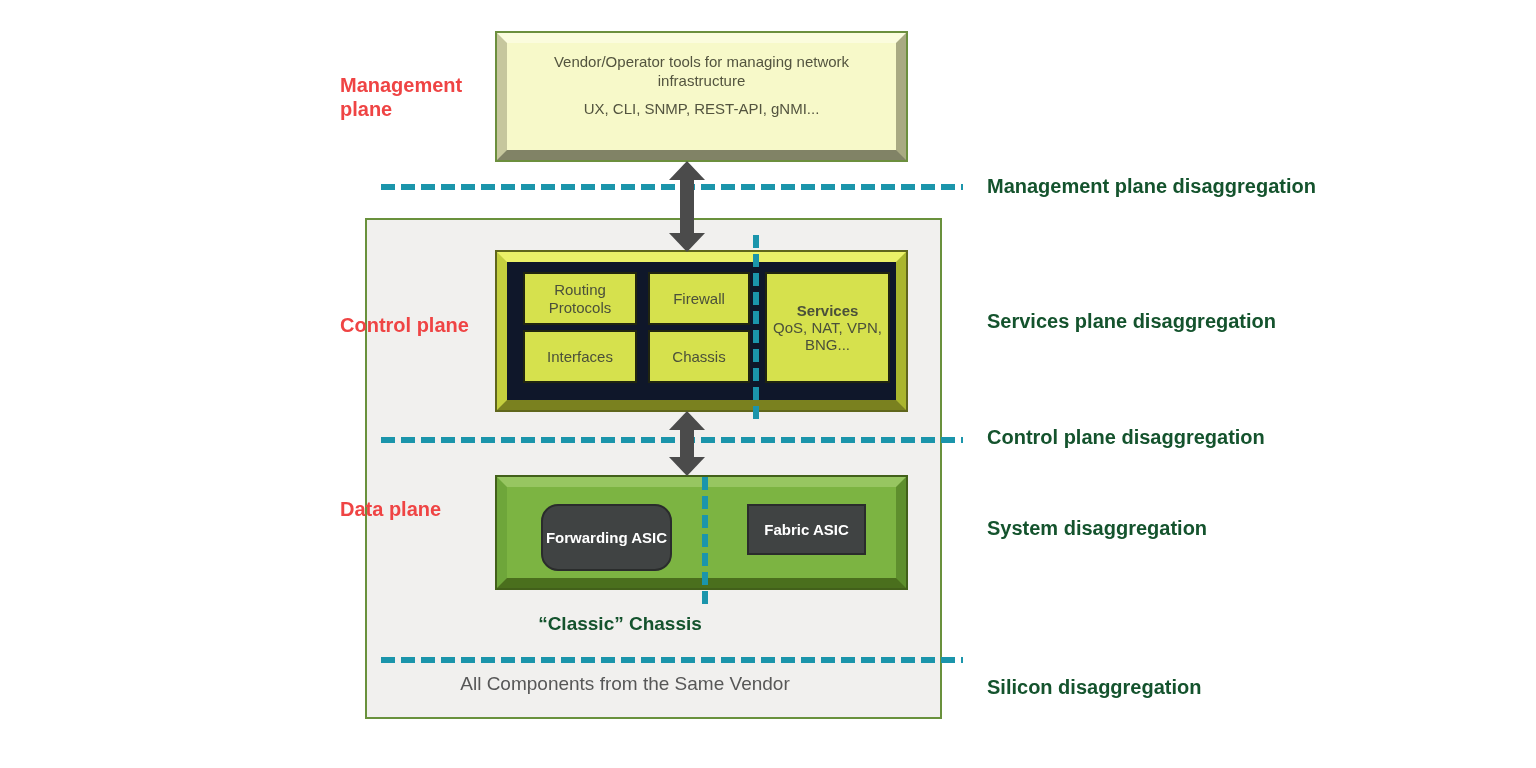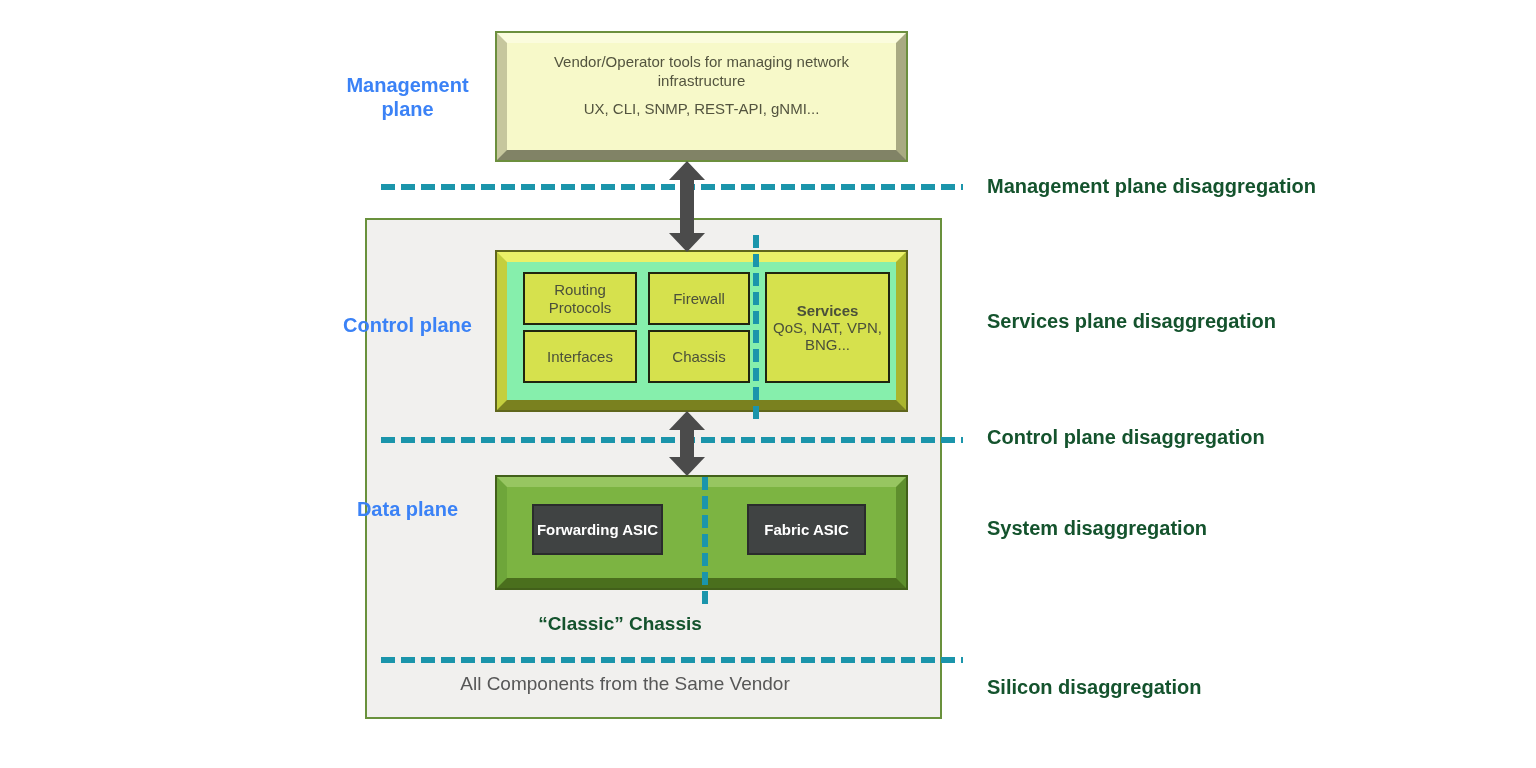--- a/index.html
+++ b/index.html
@@ -24,21 +24,21 @@
   .mgmt-box { left:455px; top:31px; width:413px; height:131px; border:2px solid #6c8f3e; }
   .mgmt-box .bevel-inner {
     border-color:#fbfcdd #a9aa82 #818366 #c6c79d; background:#f7f9c9;
     display:flex; flex-direction:column; align-items:center; padding-top:10px;
   }
   .mgmt-line1 { color:#53543f; font-size:15px; line-height:1.25; text-align:center; width:330px; }
   .mgmt-line2 { color:#53543f; font-size:15px; margin-top:9px; text-align:left; }
 
   .control-box { left:455px; top:250px; width:413px; height:162px; border:2px solid #60661c; }
   .control-box .bevel-inner {
-    border-color:#ebf168 #aab62e #7a811f #c4cf3e; background:#86efac; position:relative;padding-left:44px;
+    border-color:#ebf168 #aab62e #7a811f #c4cf3e; background:#0f172a; position:relative;padding-left:44px;
   }
   .module {
     position:absolute; border:2px solid #20250f; background:#d6e14d;
     display:flex; align-items:center; justify-content:center; text-align:center;
     color:#4b503a; font-size:15px; line-height:1.15; box-sizing:border-box;
   }
   .mod-routing    { left:16px;  top:10px; width:114px; height:53px; }
   .mod-firewall   { left:141px; top:10px; width:102px; height:53px; }
   .mod-interfaces { left:16px;  top:68px; width:114px; height:53px; }
   .mod-chassis    { left:141px; top:68px; width:102px; height:53px; }
@@ -47,21 +47,21 @@
 
   .data-box { left:455px; top:475px; width:413px; height:115px; border:2px solid #42601a; }
   .data-box .bevel-inner {
     border-color:#97c661 #5e8f2d #4a6f1d #6ea63a; background:#7cb442; position:relative;
   }
   .asic {
     position:absolute; background:#404343; border:2px solid #2a2c2c;
     display:flex; align-items:center; justify-content:center;
     color:#ffffff; font-size:15px; font-weight:bold; box-sizing:border-box;
   }
-  .asic-forwarding { left:25px;  top:17px; width:131px; height:51px; }
+  .asic-forwarding { left:34px;  top:17px; width:131px; height:67px;border-radius:17px; }
   .asic-fabric     { left:240px; top:17px; width:119px; height:51px; }
 
   
   .hdash {
     height:6px; width:582px; left:341px; z-index:3;
     background:repeating-linear-gradient(to right,#1b95ab 0 14px,transparent 14px 20px);
   }
   .vdash {
     width:6px; z-index:5;
     background:repeating-linear-gradient(to bottom,#1b95ab 0 13px,transparent 13px 19px);
@@ -75,21 +75,21 @@
   
   .varrow { left:629px; width:36px; display:flex; flex-direction:column; align-items:center; z-index:6; }
   .varrow .tri-up   { width:0; height:0; border-left:18px solid transparent; border-right:18px solid transparent; border-bottom:19px solid #4b4b4b; }
   .varrow .shaft    { width:14px; flex:1; background:#4b4b4b; }
   .varrow .tri-down { width:0; height:0; border-left:18px solid transparent; border-right:18px solid transparent; border-top:19px solid #4b4b4b; }
   .arrow-1 { top:161px; height:91px; }
   .arrow-2 { top:411px; height:65px; }
 
   
   .plane-label {
-    left:300px; width:135px; text-align:center; color:#3b82f6;
+    left:300px; width:135px; text-align:left; color:#ef4444;
     font-size:20px; font-weight:bold; line-height:1.22; z-index:4;
   }
   .plane-mgmt    { top:73px;  }
   .plane-control { top:313px; }
   .plane-data    { top:497px; }
 
   .disagg-label {
     left:947px; color:#14532d; font-size:20px; font-weight:bold; z-index:4; white-space:nowrap;
   }
   .disagg-mgmt     { top:175px; }

